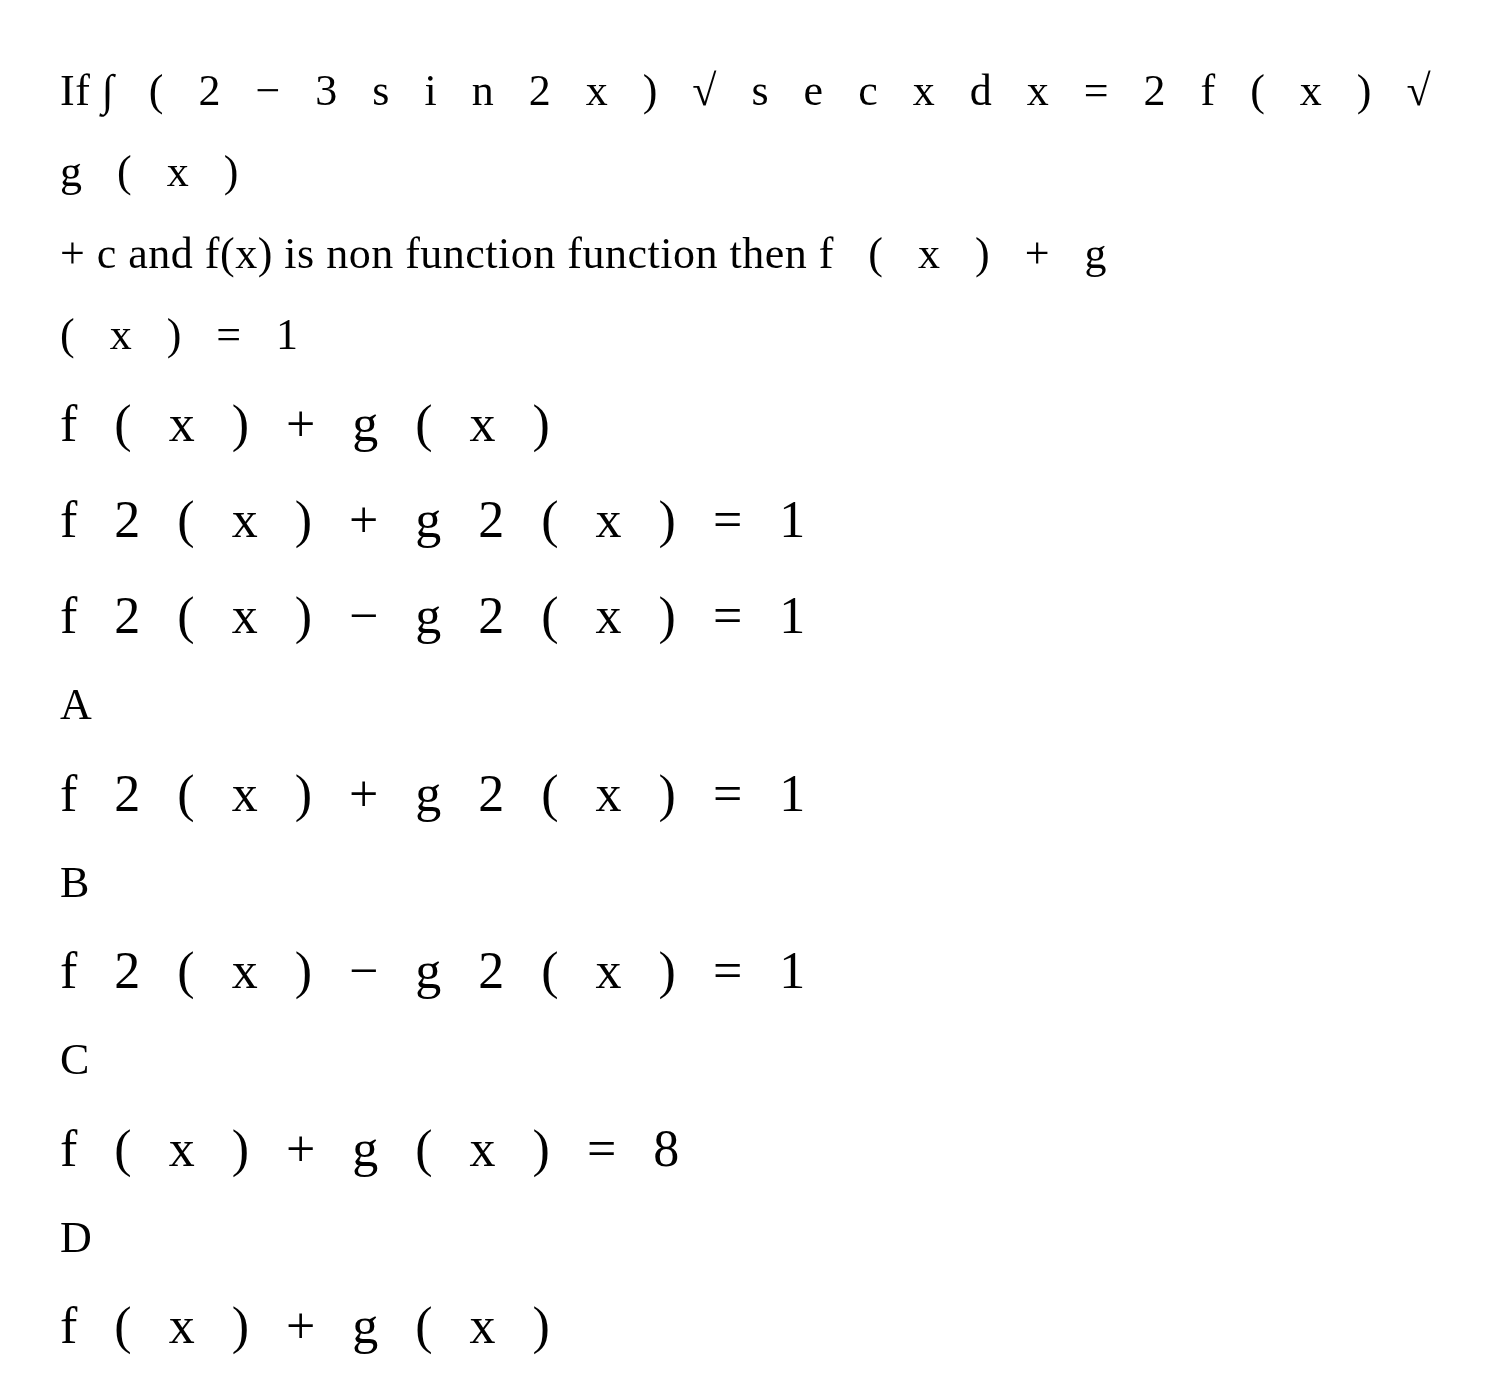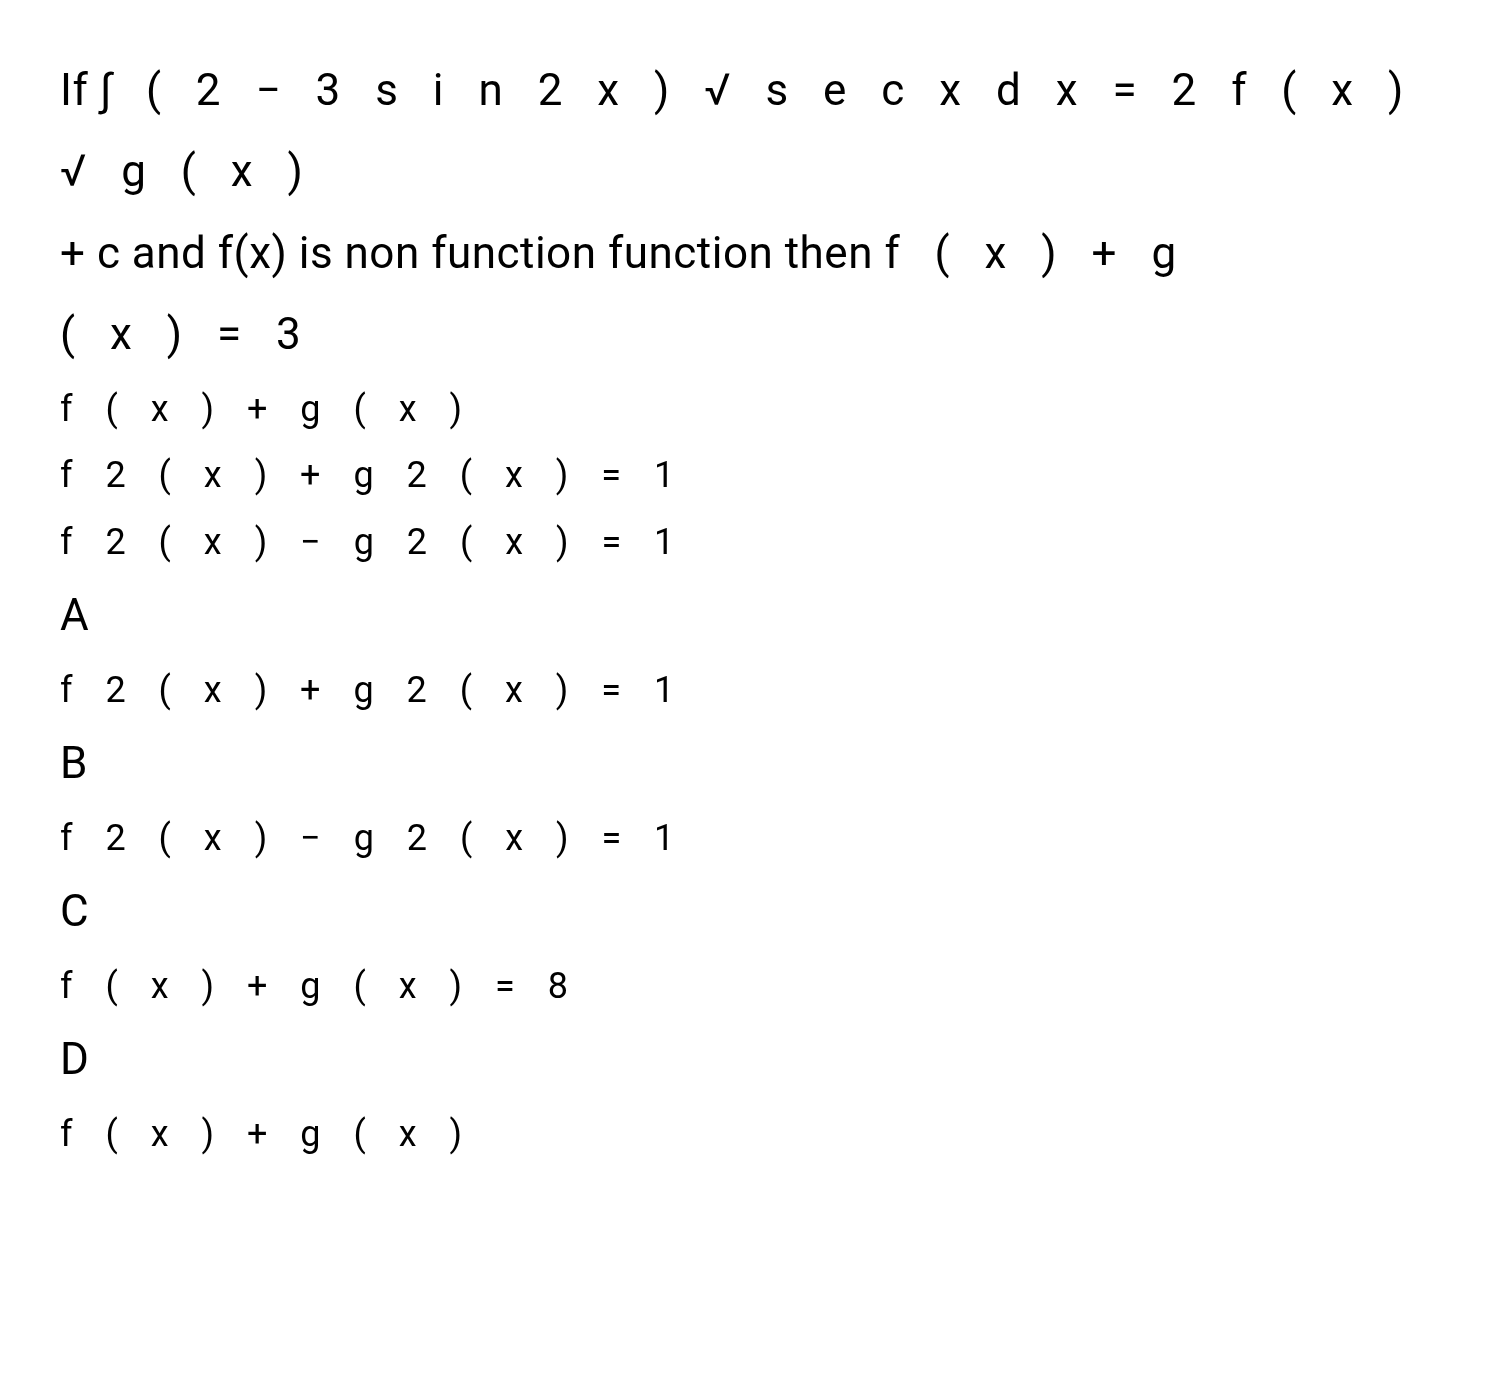--- a/index.html
+++ b/index.html
@@ -1,35 +1,36 @@
 <!DOCTYPE html>
 <html><head>
   <meta charset="utf-8">
   <style>
     * {
       margin: 0;
       padding: 0;
       box-sizing: border-box;
+      font-family: Liberation Serif, serif;
     }
     body {
       font-family: -apple-system, BlinkMacSystemFont, "Segoe UI", Roboto, Helvetica, Arial, sans-serif;
       background: #ffffff;
       width: 1500px;
       height: 1392px;
       padding: 50px 50px 50px 60px;
       color: #000000;
     }
     .question-text {
       font-size: 44px;
       line-height: 1.85;
       font-weight: 400;
       letter-spacing: 0.5px;
     }
     .line {
-      font-size: 36px;
+      font-size: 52px;
       line-height: 1.85;
       letter-spacing: 0.5px;
     }
     .option-label {
       font-size: 44px;
       line-height: 1.85;
       font-weight: 400;
     }
     .spaced {
       letter-spacing: 12px;
@@ -38,21 +39,21 @@
 </head>
 <body>
 
 <div class="question-text">
   <span>If </span><span class="spaced">∫ ( 2 − 3 s i n 2 x ) √ s e c   x d x = 2 f ( x ) √ g ( x )</span>
 </div>
 <div class="question-text">
   <span>+ c and f(x) is non function function then </span><span class="spaced">f ( x ) + g</span>
 </div>
 <div class="question-text">
-  <span class="spaced">( x ) = 3</span>
+  <span class="spaced">( x ) = 1</span>
 </div>
 
 <div class="line">
   <span class="spaced">f ( x ) + g ( x )</span>
 </div>
 <div class="line">
   <span class="spaced">f 2 ( x ) + g 2 ( x ) = 1</span>
 </div>
 <div class="line">
   <span class="spaced">f 2 ( x ) − g 2 ( x ) = 1</span>

